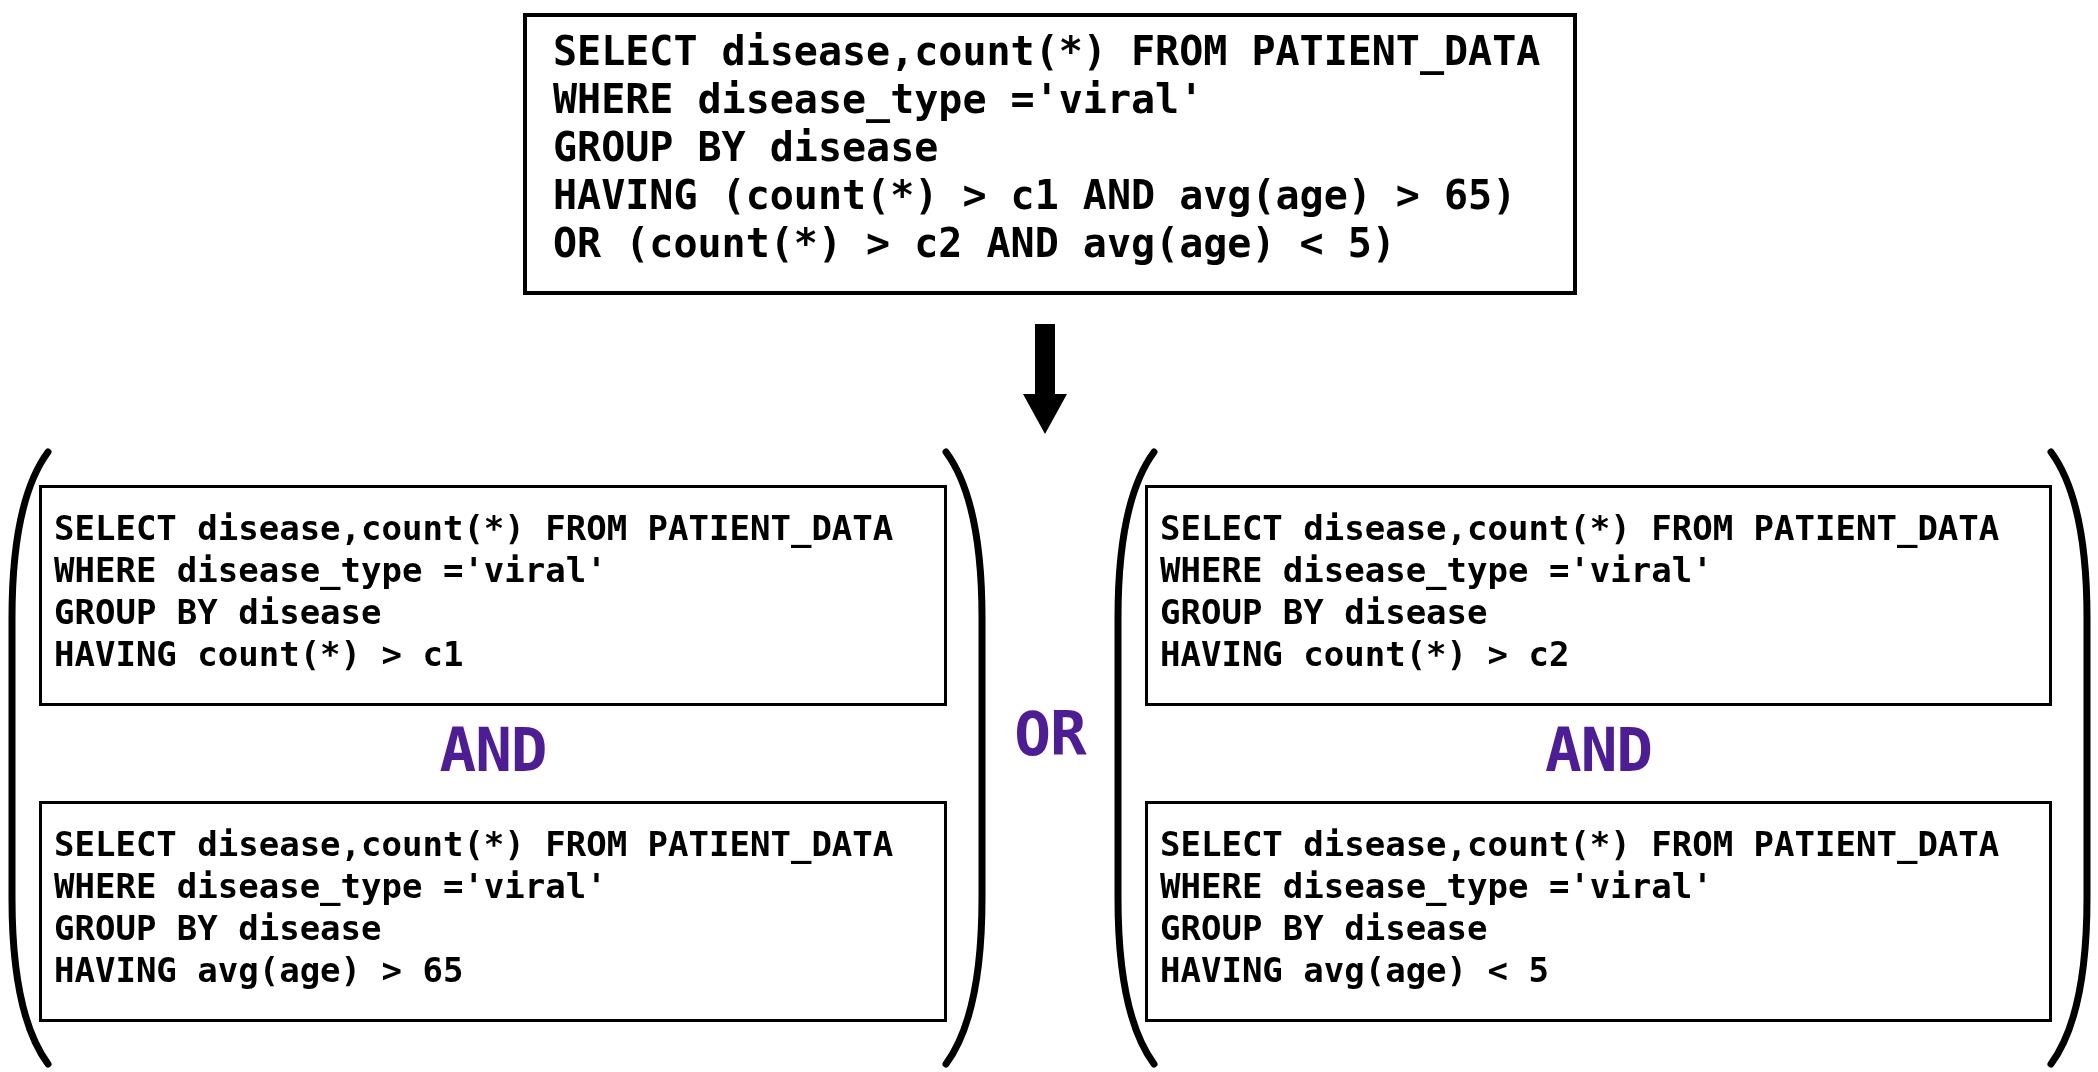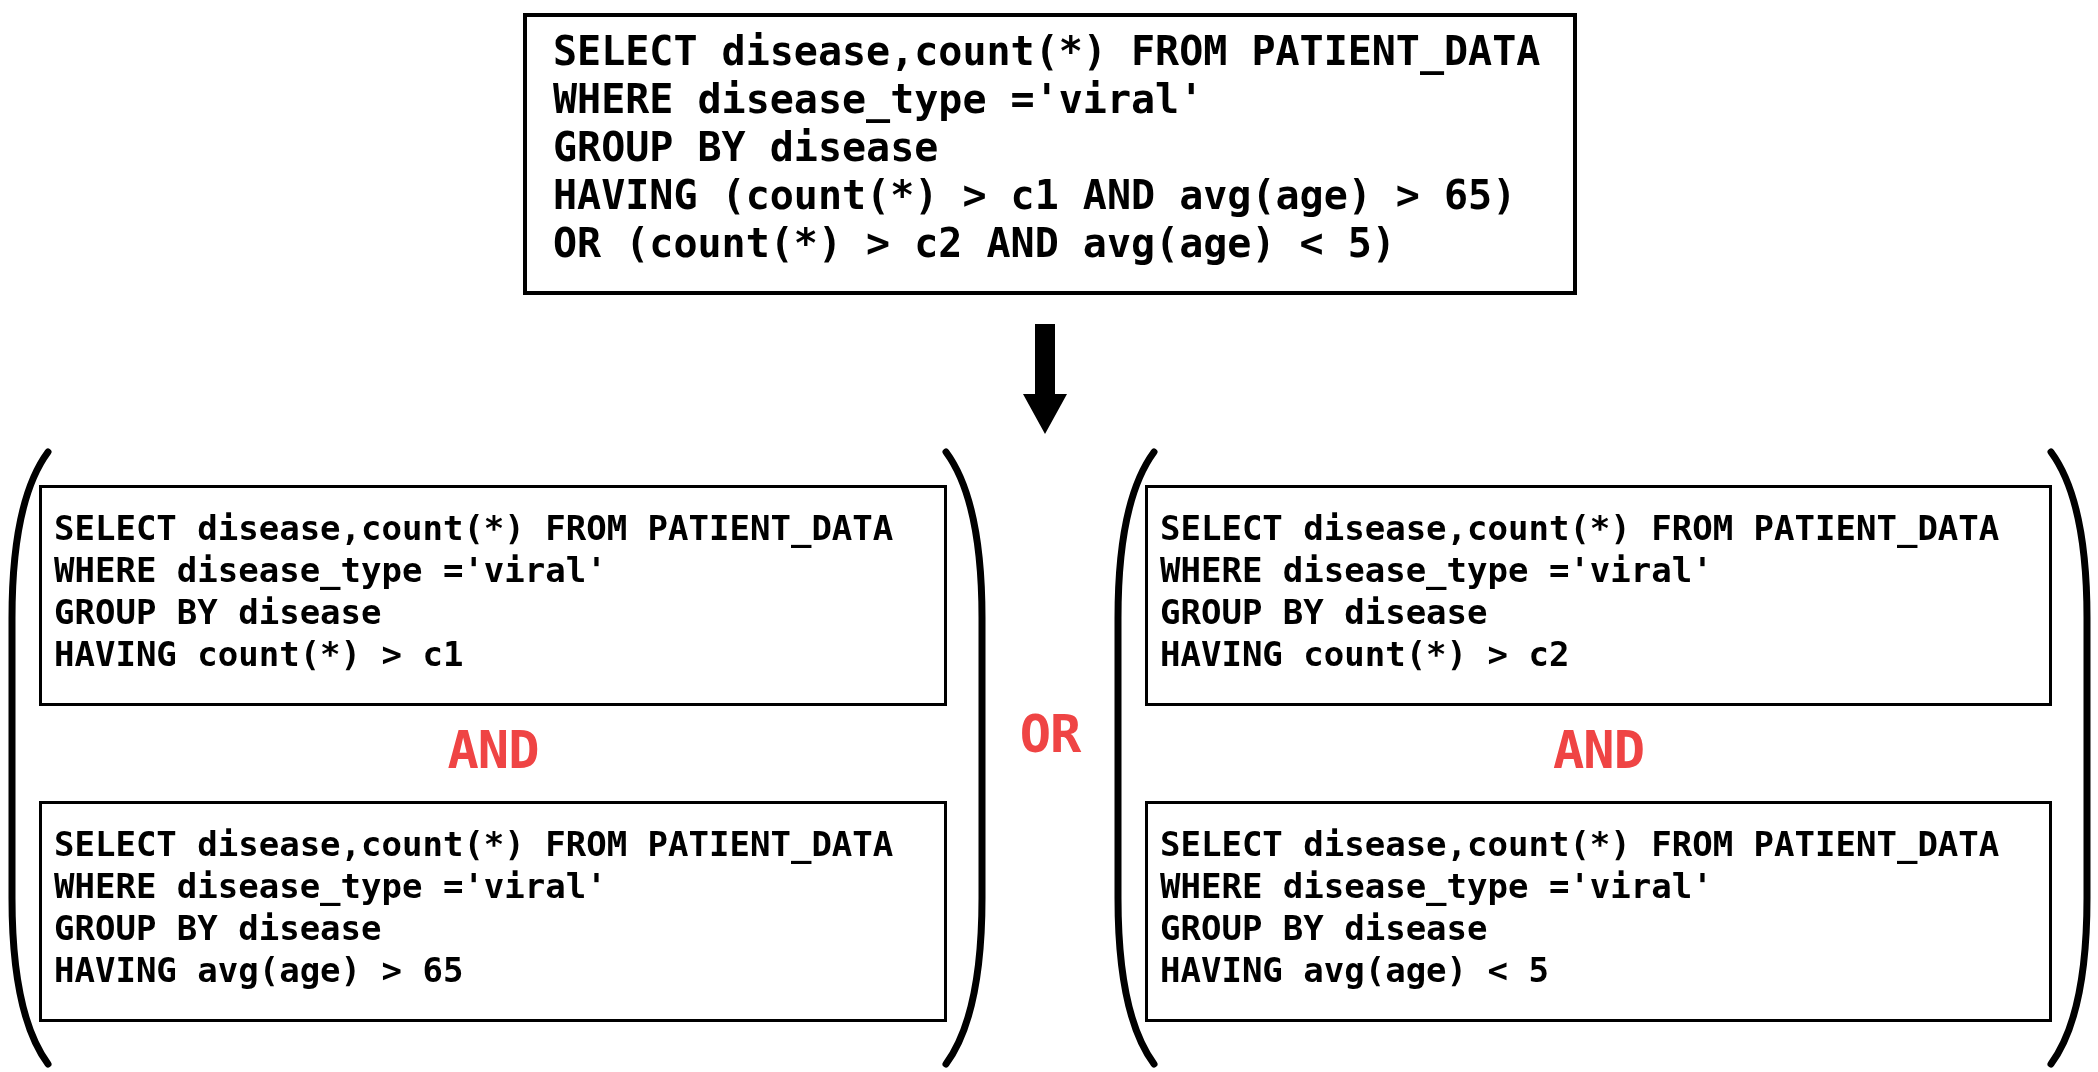--- a/index.html
+++ b/index.html
@@ -32,24 +32,24 @@
     padding: 10px 0 0 26px;
   }
   .sub .code {
     font-size: 34px;
     line-height: 42px;
     padding: 19px 0 0 12px;
   }
   .op-label {
     position: absolute;
     font-weight: 700;
-    font-size: 52px;
+    font-size: 61px;
     line-height: 52px;
     text-align: center;
-    color: #ef4444;
+    color: #4c1d95;
     letter-spacing: -1px;
   }
   .paren {
     position: absolute;
     top: 448px;
     width: 48px;
     height: 620px;
   }
   .paren svg { display: block; width: 48px; height: 620px; }
   #down-arrow {

